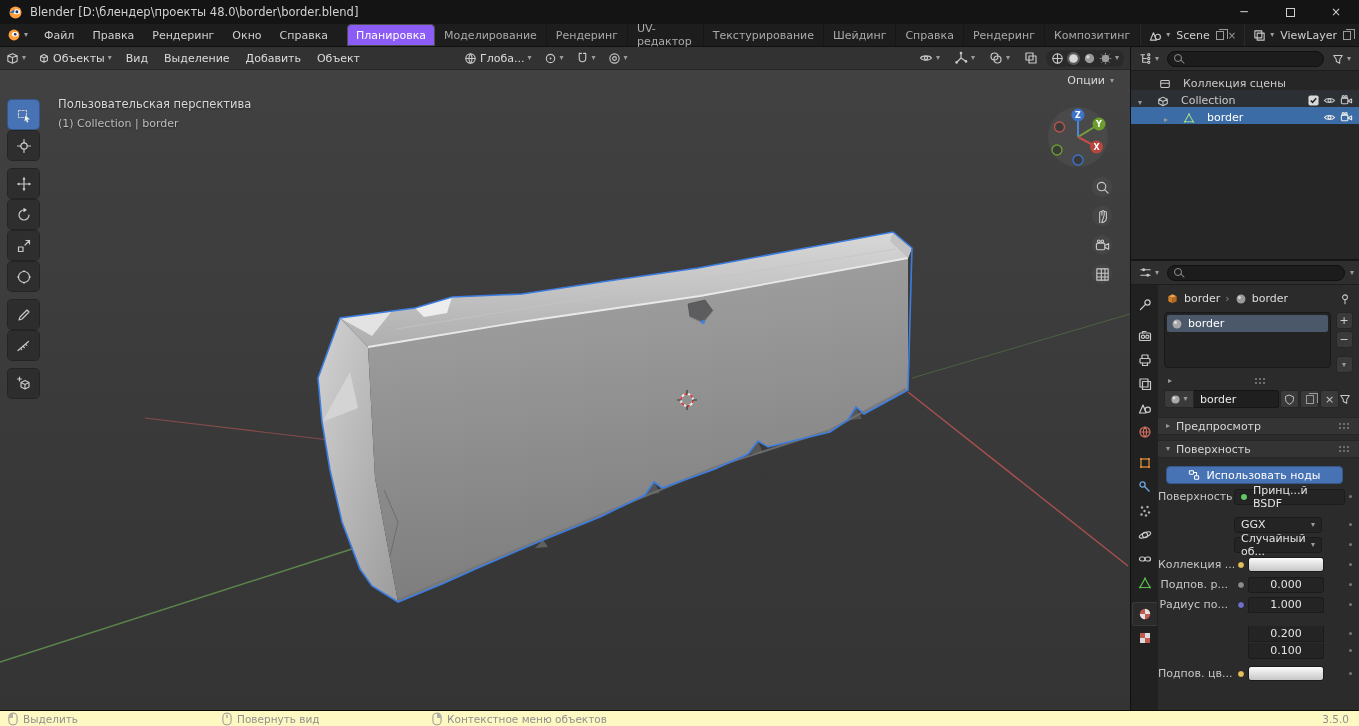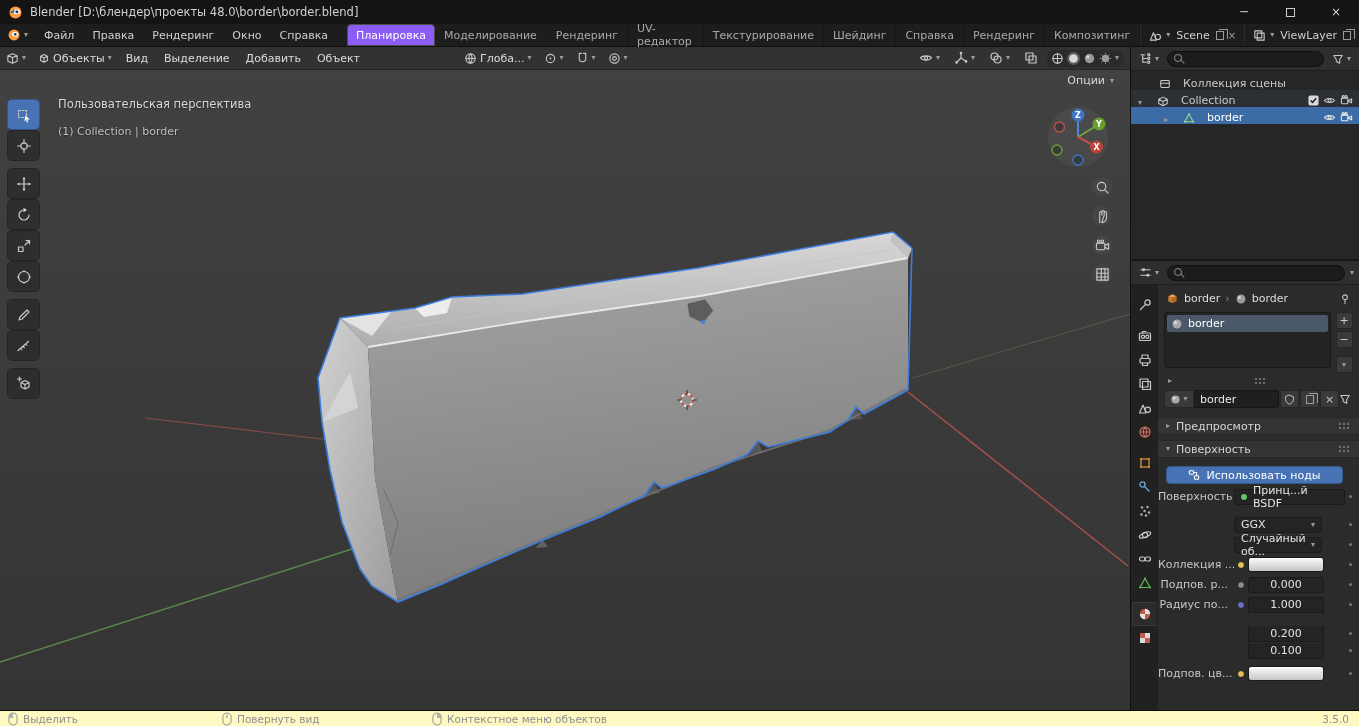--- a/index.html
+++ b/index.html
@@ -36,21 +36,21 @@
 .vh-btn{display:flex;align-items:center;gap:3px;padding:0 6px;height:100%;color:#dcdcdc}
 .vh-menu{padding:0 8px;height:100%;display:flex;align-items:center;color:#dcdcdc}
 .vh-group{display:flex;align-items:center}
 .vh-center{margin-left:90px}
 .vh-right{margin-left:auto;display:flex;align-items:center;gap:2px;padding-right:6px}
 .shade-pill{display:flex;align-items:center;gap:3px;background:#2a2a2a;border-radius:8px;padding:2px 5px}
 .shade-pill .on{background:#5a5a5a;border-radius:50%}
 .vp-scene{position:absolute;left:0;top:23px}
 .vp-overlay{position:absolute;left:58px;top:50px;z-index:4;text-shadow:0 1px 2px rgba(0,0,0,.45)}
 .vp-overlay .l1{font-size:11.5px;color:#d8d8d8}
-.vp-overlay .l2{font-size:11px;color:#bdbdbd;margin-top:14px}
+.vp-overlay .l2{font-size:11px;color:#bdbdbd;margin-top:6px}
 .vp-options{position:absolute;top:27px;right:16px;display:flex;align-items:center;gap:5px;color:#dadada;z-index:4}
 .toolbar{position:absolute;left:8px;top:53px;width:32px;display:flex;flex-direction:column;gap:2px;z-index:4}
 .tool-btn{width:31px;height:29px;background:rgba(44,44,44,.92);border-radius:4px;display:flex;align-items:center;justify-content:center;box-shadow:0 0 0 1px #242424}
 .tool-btn.active{background:#4772b3;box-shadow:0 0 0 1px #35578a}
 .tool-gap{margin-top:7px}
 .gizmo{position:absolute;left:1046px;top:58px;z-index:4}
 .gizmo text{font-size:8px;font-weight:bold;fill:#fff;text-anchor:middle;font-family:inherit;stroke:none}
 .nav-icons{position:absolute;left:1092px;top:130px;display:flex;flex-direction:column;gap:9px;align-items:center;z-index:4}
 .nav-btn{width:20px;height:20px;display:flex;align-items:center;justify-content:center;border-radius:50%;background:rgba(255,255,255,.04)}
 

